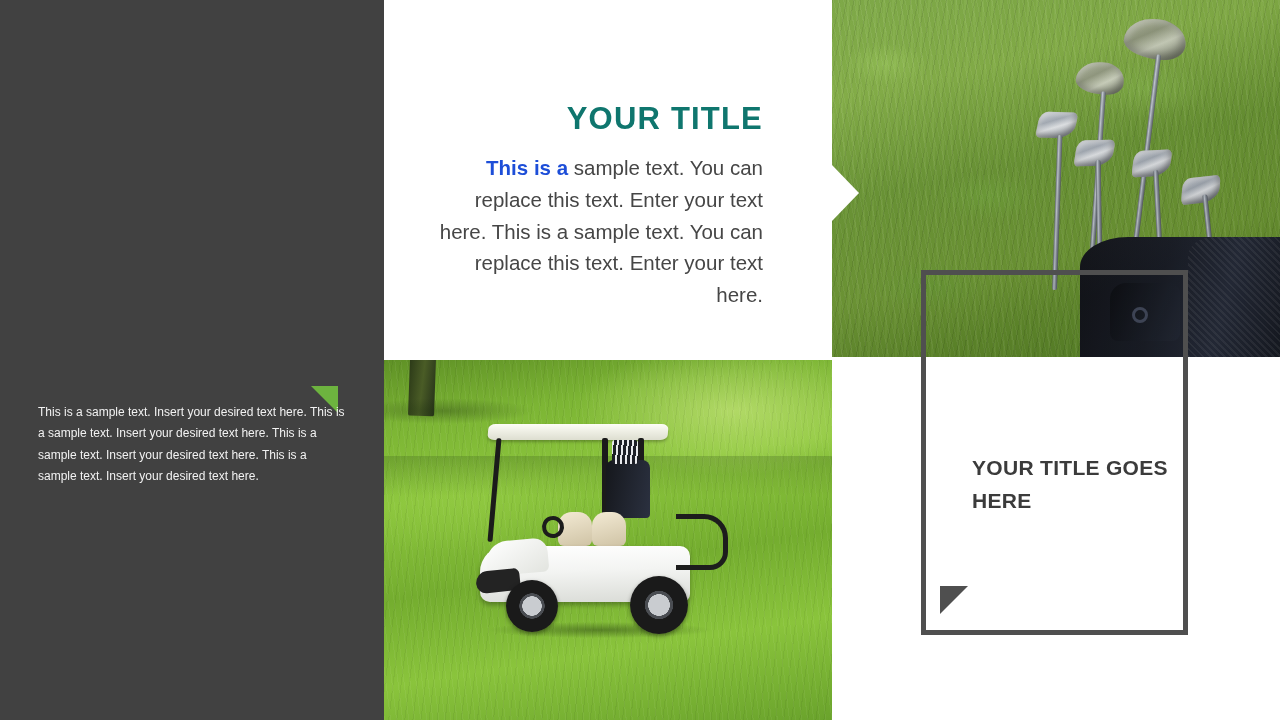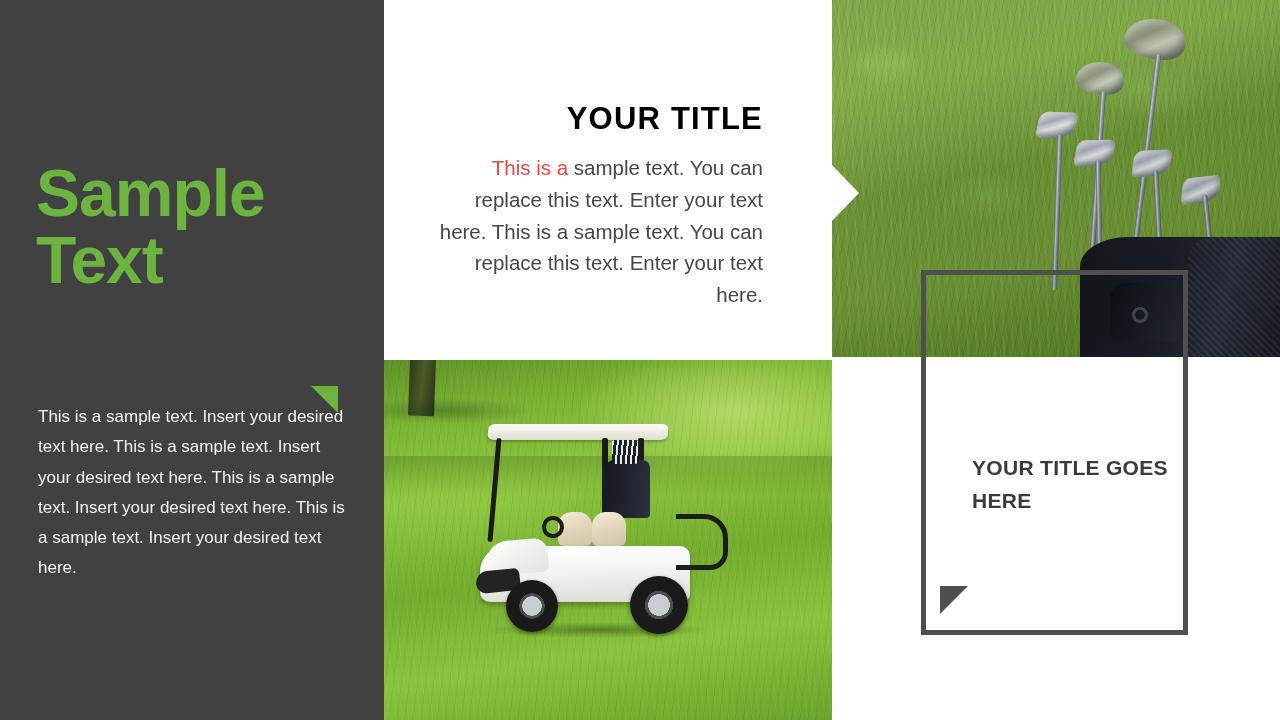--- a/index.html
+++ b/index.html
@@ -14,21 +14,21 @@
     background:#414141;
   }
   .sidebar-title {
     position:absolute; left:36px; top:160px; width:330px;
     color:#6DB33F;
     font-size:66px; font-weight:bold; line-height:1.02;
     letter-spacing:-1px;
   }
   .sidebar-body {
     position:absolute; left:38px; top:402px; width:310px;
-    color:#f2f2f2; font-size:17px; line-height:1.78;
+    color:#f2f2f2; font-size:12px; line-height:1.78;
     text-align:left;
   }
   .green-corner {
     position:absolute; left:311px; top:386px;
     width:0; height:0;
     border-top:27px solid #6DB33F;
     border-left:27px solid transparent;
   }
 
   
@@ -88,29 +88,29 @@
     border-radius:8px 5px 18px 4px / 10px 6px 14px 6px;
     box-shadow:inset -2px -3px 6px rgba(0,0,0,.38), inset 2px 2px 4px rgba(255,255,255,.55);
     transform:skewX(-10deg); }
 
   
   .white-panel {
     position:absolute; left:384px; top:0; width:448px; height:357px; background:#ffffff;
   }
   .panel-title {
     position:absolute; right:69px; top:101px; width:320px;
-    text-align:right; color:#000000;
+    text-align:right; color:#0f766e;
     font-size:31px; font-weight:bold; letter-spacing:1.2px;
   }
   .panel-body {
     position:absolute; right:69px; top:152px; width:330px;
     text-align:right; color:#464646;
     font-size:20.5px; line-height:1.55;
   }
-  .panel-body b { color:#ef4444; font-weight:normal; }
+  .panel-body b { color:#1d4ed8; font-weight:bold; }
 
   .arrow-notch {
     position:absolute; left:832px; top:165px;
     width:0; height:0;
     border-top:28px solid transparent;
     border-bottom:28px solid transparent;
     border-left:27px solid #ffffff;
   }
 
   
@@ -268,18 +268,17 @@
       <div class="wheel wheel-r"></div>
     </div>
   </div>
 
   <div class="outline-box-fill"></div>
   <div class="outline-box"></div>
   <div class="box-title">YOUR TITLE GOES HERE</div>
   <div class="gray-corner"></div>
 
   <div class="sidebar">
-    <div class="sidebar-title">Sample Text</div>
     <div class="green-corner"></div>
     <div class="sidebar-body">This is a sample text. Insert your desired text here. This is a sample text. Insert your desired text here. This is a sample text. Insert your desired text here. This is a sample text. Insert your desired text here.</div>
   </div>
 
 </div>
 
 </body></html>

